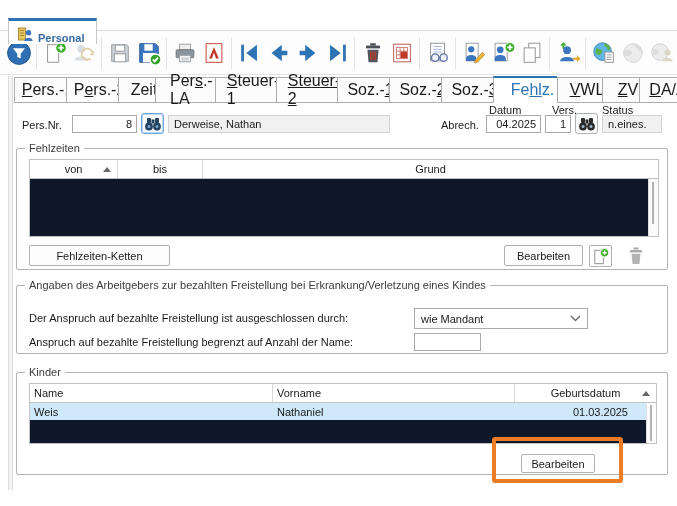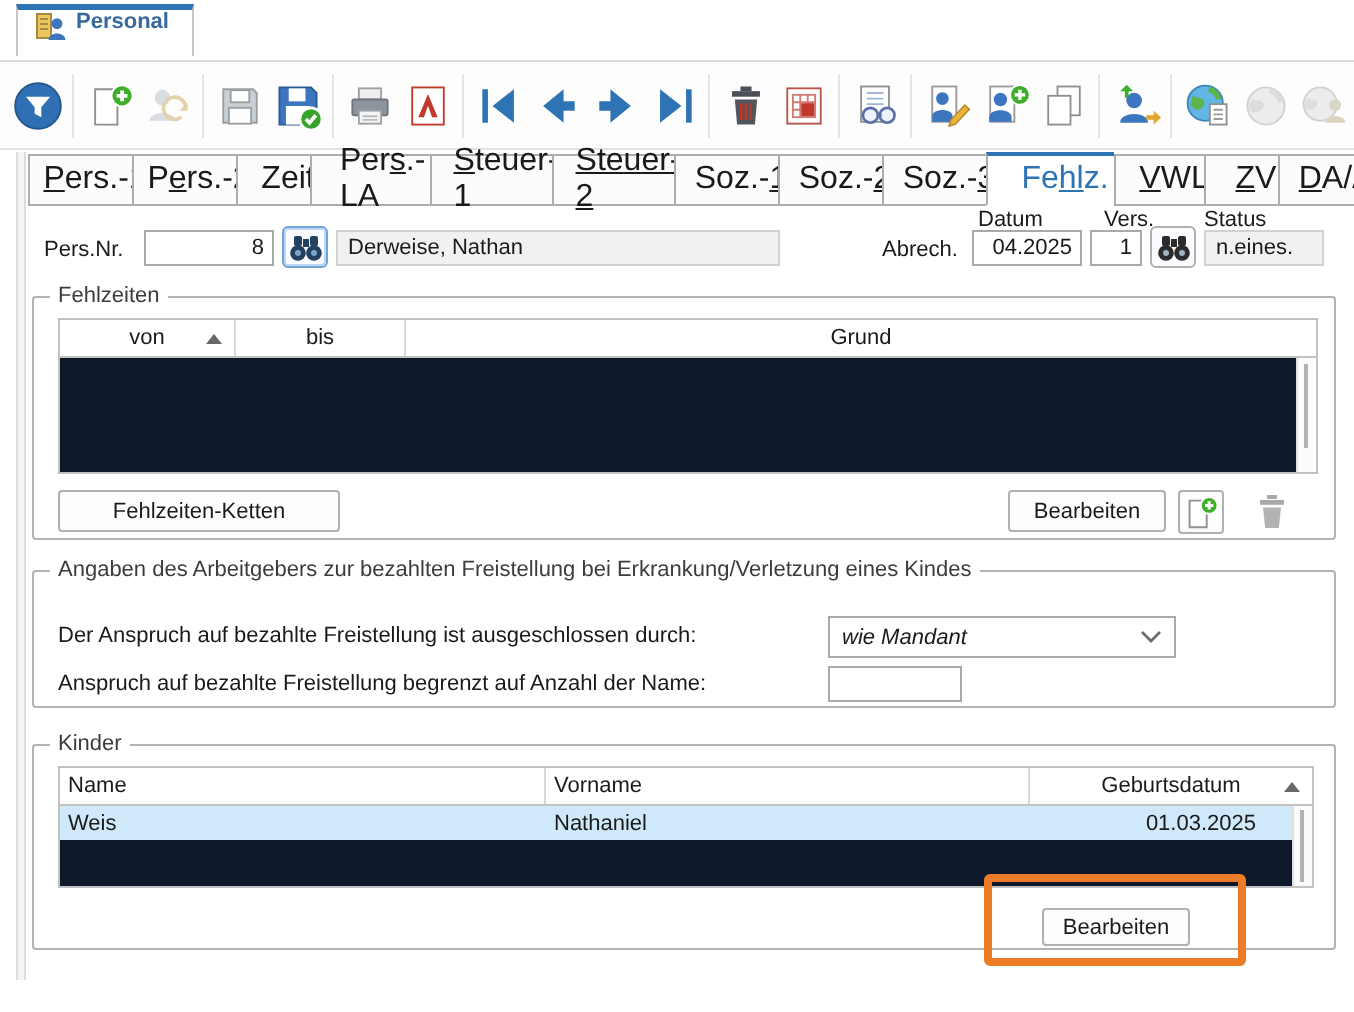--- a/index.html
+++ b/index.html
@@ -1,23 +1,23 @@
 <!DOCTYPE html>
 <html style="--accent: #2e74b5; --sel: #cfe9fa;"><head>
 <meta charset="utf-8">
 <style>
   html,body{margin:0;padding:0;background:#fff;}
   .app{position:relative;width:677px;height:506px;background:#fff;overflow:hidden;
        font-family:"Liberation Sans","DejaVu Sans",sans-serif;font-size:11px;color:#1a1a1a;}
 
   
   .topline{position:absolute;top:30px;left:0;right:0;height:1px;background:#d9d9d9;}
-  .doc-tab{position:absolute;left:8px;top:2px;height:26px;padding:0 12px 0 8px;background:#fff;
+  .doc-tab{position:absolute;left:8px;top:18px;height:26px;padding:0 12px 0 8px;background:#fff;
            border:1px solid #c6c6c6;border-bottom:none;border-top:3px solid var(--accent,#1e7ac2);
-           display:flex;align-items:flex-start;gap:5px;z-index:5;box-sizing:border-box;}
+           display:flex;align-items:flex-end;gap:5px;z-index:5;box-sizing:border-box;}
   .doc-tab .lbl{color:#38699e;font-weight:bold;font-size:11px;}
 
   
   .toolbar{position:absolute;top:31px;left:0;width:677px;height:44px;background:#fdfdfd;
            border-bottom:1px solid #e3e3e3;display:flex;align-items:center;padding-left:4px;box-sizing:border-box;}
   .tbtn{width:29px;height:32px;border:none;background:transparent;padding:1px;margin:0;display:flex;
         align-items:center;justify-content:center;cursor:pointer;}
   .tbtn svg{width:26px;height:26px;display:block;}
   .tbtn.dis{opacity:.95;}
   .tsep{width:1px;height:32px;background:#e4e4e4;margin:0 3px;flex:none;}
@@ -74,21 +74,21 @@
   
   .btn{position:absolute;box-sizing:border-box;background:#fdfdfd;border:1px solid #b0b0b0;border-radius:2px;
        font-family:inherit;font-size:11px;color:#1a1a1a;display:flex;align-items:center;justify-content:center;cursor:pointer;}
   .iconbtn{position:absolute;box-sizing:border-box;width:23px;height:22px;background:#fdfdfd;border:1px solid #b0b0b0;
        border-radius:2px;display:flex;align-items:center;justify-content:center;padding:0;cursor:pointer;}
   .plainicon{position:absolute;display:flex;align-items:center;justify-content:center;}
 
   
   .dd{position:absolute;box-sizing:border-box;height:21px;background:#fff;border:1px solid #a9a9a9;
       display:flex;align-items:center;padding:0 6px;cursor:pointer;}
-  .dd .val{flex:1;font-style:italic;}
+  .dd .val{flex:1;}
   .dd svg{flex:none;}
 
   
   .annot{position:absolute;left:492px;top:437px;width:131px;height:46px;border:4px solid #ec7c26;
          border-radius:3px;box-sizing:border-box;pointer-events:none;z-index:50;}
 </style>
 </head>
 <body>
 
 <div class="app">

